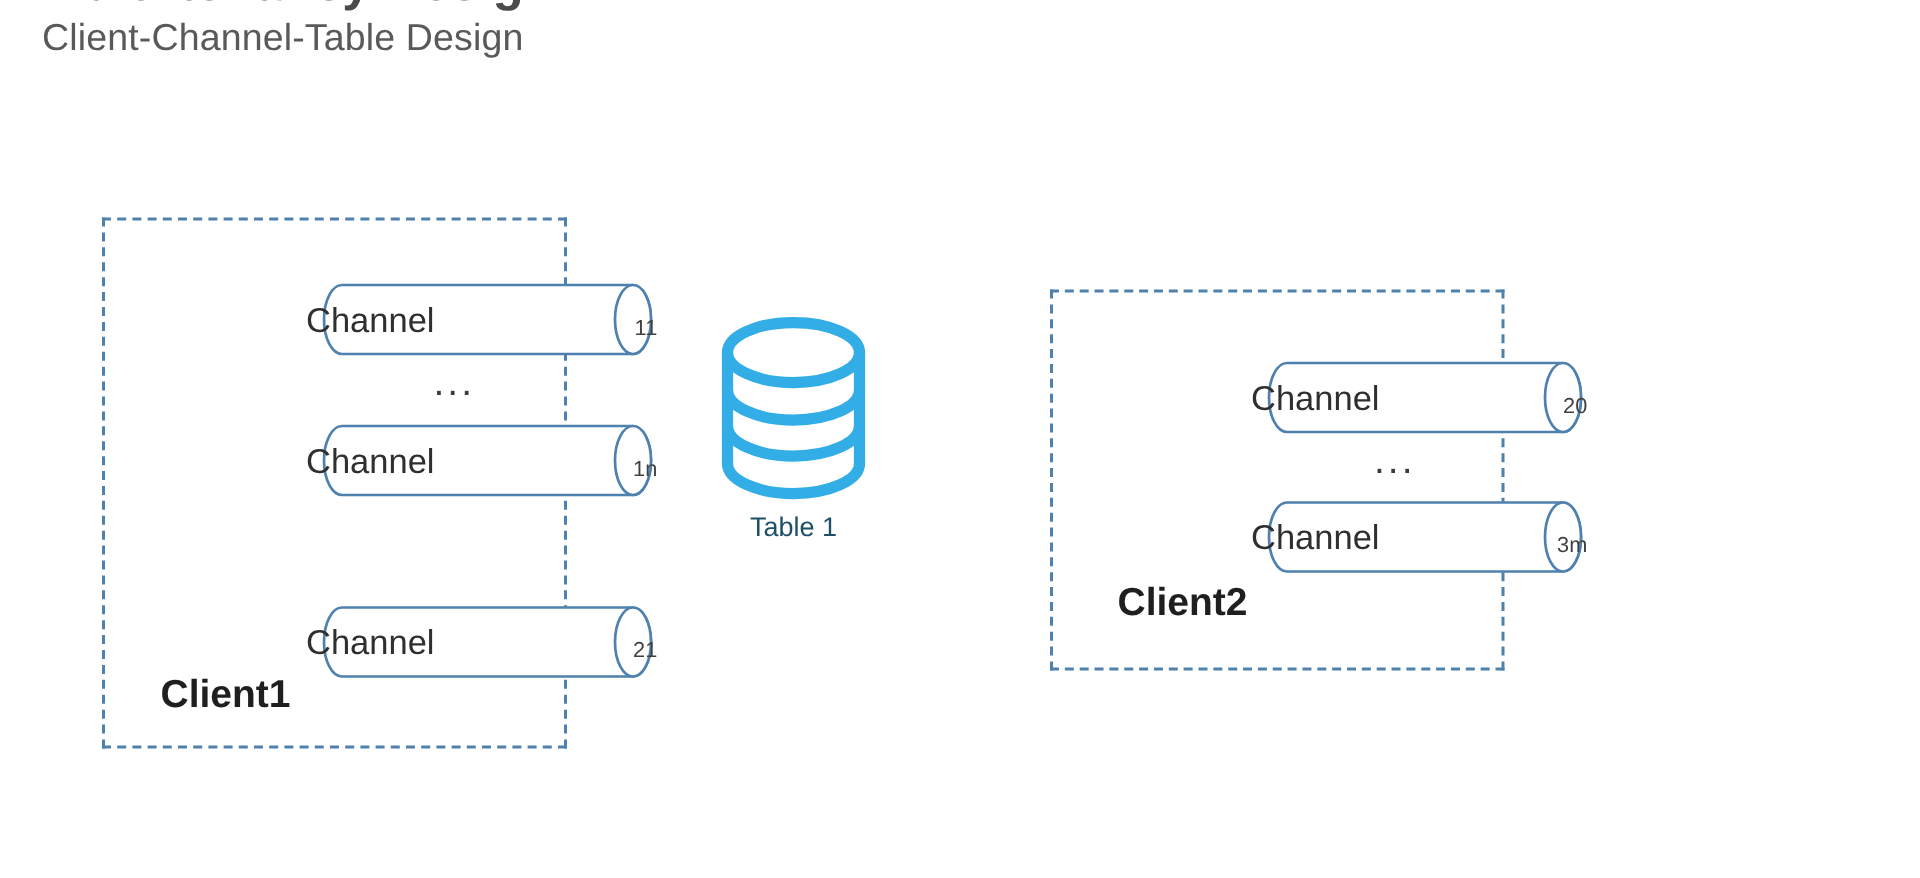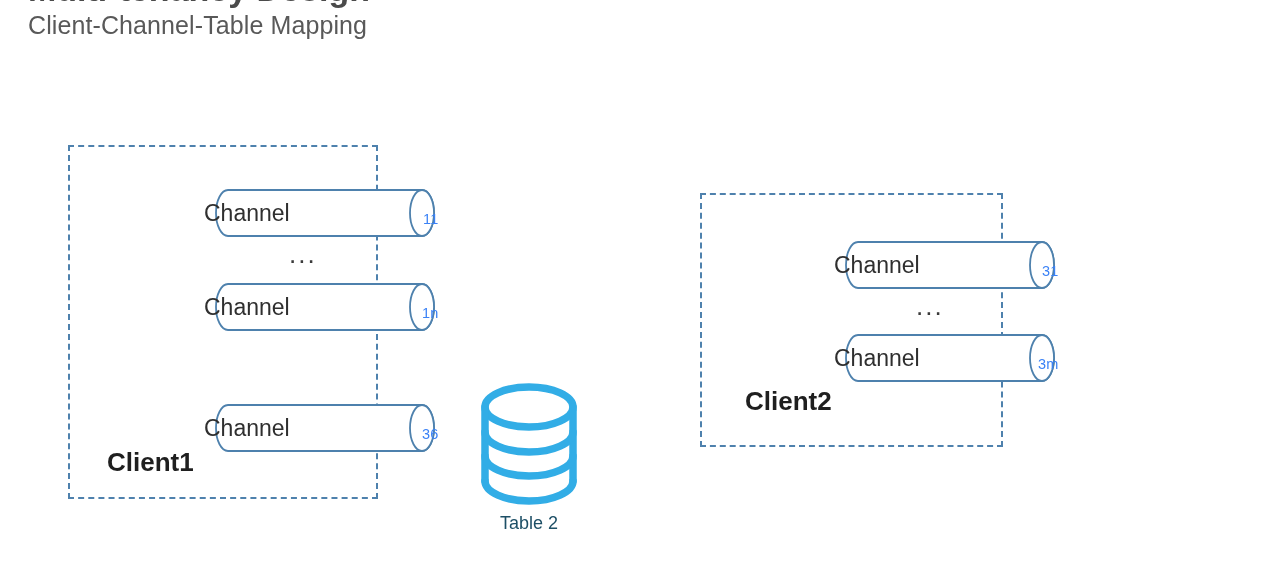--- a/index.html
+++ b/index.html
@@ -79,21 +79,21 @@
     align-items: center;
     justify-content: space-between;
     font-size: 23px;
     color: #2f2f2f;
     white-space: nowrap;
     padding-right: 8px;
     box-sizing: border-box;
   }
   .channel .ch-text sub {
     font-size: 0.63em;
-    color: #3b82f6;
+    color: #404040;
     vertical-align: baseline;
     position: relative;
     top: 0.42em;
     left: 0.5px;
     letter-spacing: 0.2px;
   }
 
   
   .ellipsis {
     position: absolute;
@@ -120,21 +120,21 @@
     white-space: nowrap;
     text-align: center;
   }
 </style>
 </head>
 <body>
 
 <div id="canvas">
 
   <div class="title-main">Multi-tenancy Design</div>
-  <div class="title-sub">Client-Channel-Table Mapping</div>
+  <div class="title-sub">Client-Channel-Table Design</div>
 
   <div class="client-box" style="left:68px; top:145px; width:310px; height:354px;"></div>
 
   <div class="client-label" style="left:107px; top:447px;">Client1</div>
 
   <div class="channel" style="left:204px; top:189px; width:242px; height:48px;">
     <svg width="242" height="48" viewBox="0 0 242 48" aria-hidden="true">
       <path d="M 24,1 L 218,1 A 12,23 0 0 1 218,47 L 24,47 A 12,23 0 0 1 24,1 Z" fill="#ffffff" stroke="#4e81ad" stroke-width="1.8"></path>
       <ellipse cx="218" cy="24" rx="12" ry="23" fill="#ffffff" stroke="#4e81ad" stroke-width="1.8"></ellipse>
     </svg>
@@ -157,61 +157,61 @@
     </div>
   </div>
 
   <div class="channel" style="left:204px; top:404px; width:242px; height:48px;">
     <svg width="242" height="48" viewBox="0 0 242 48" aria-hidden="true">
       <path d="M 24,1 L 218,1 A 12,23 0 0 1 218,47 L 24,47 A 12,23 0 0 1 24,1 Z" fill="#ffffff" stroke="#4e81ad" stroke-width="1.8"></path>
       <ellipse cx="218" cy="24" rx="12" ry="23" fill="#ffffff" stroke="#4e81ad" stroke-width="1.8"></ellipse>
     </svg>
     <div class="ch-text">
       <span>Channel</span>
-        <sub>36</sub>
+        <sub>21</sub>
     </div>
   </div>
 
   <div class="client-box" style="left:700px; top:193px; width:303px; height:254px;"></div>
 
   <div class="client-label" style="left:745px; top:386px;">Client2</div>
 
   <div class="channel" style="left:834px; top:241px; width:232px; height:48px;">
     <svg width="232" height="48" viewBox="0 0 232 48" aria-hidden="true">
       <path d="M 24,1 L 208,1 A 12,23 0 0 1 208,47 L 24,47 A 12,23 0 0 1 24,1 Z" fill="#ffffff" stroke="#4e81ad" stroke-width="1.8"></path>
       <ellipse cx="208" cy="24" rx="12" ry="23" fill="#ffffff" stroke="#4e81ad" stroke-width="1.8"></ellipse>
     </svg>
     <div class="ch-text">
       <span>Channel</span>
-        <sub>31</sub>
+        <sub>20</sub>
     </div>
   </div>
 
   <div class="ellipsis" style="left:916px; top:293px;">...</div>
 
   <div class="channel" style="left:834px; top:334px; width:232px; height:48px;">
     <svg width="232" height="48" viewBox="0 0 232 48" aria-hidden="true">
       <path d="M 24,1 L 208,1 A 12,23 0 0 1 208,47 L 24,47 A 12,23 0 0 1 24,1 Z" fill="#ffffff" stroke="#4e81ad" stroke-width="1.8"></path>
       <ellipse cx="208" cy="24" rx="12" ry="23" fill="#ffffff" stroke="#4e81ad" stroke-width="1.8"></ellipse>
     </svg>
     <div class="ch-text">
       <span>Channel</span>
         <sub>3m</sub>
     </div>
   </div>
 
-
-  <div class="table-node" style="left:477px; top:382px; width:104px; height:160px;">
+  <div class="table-node" style="left:477px; top:210px; width:104px; height:160px;">
     <svg width="104" height="124" viewBox="0 0 104 124">
       <g fill="none" stroke="#32ade6" stroke-width="7.5" stroke-linecap="round">
         <ellipse cx="52" cy="25" rx="44" ry="20"></ellipse>
         <path d="M 8,25 L 8,99"></path>
         <path d="M 96,25 L 96,99"></path>
         <path d="M 8,99 A 44,20 0 0 0 96,99"></path>
         <path d="M 8,50 A 44,20 0 0 0 96,50"></path>
         <path d="M 8,74 A 44,20 0 0 0 96,74"></path>
       </g>
     </svg>
-    <div class="table-label" style="top:131px;">Table 2</div>
-  </div>
+    <div class="table-label" style="top:131px;">Table 1</div>
+  </div>
+
 
 
 </div>
 
 </body></html>

